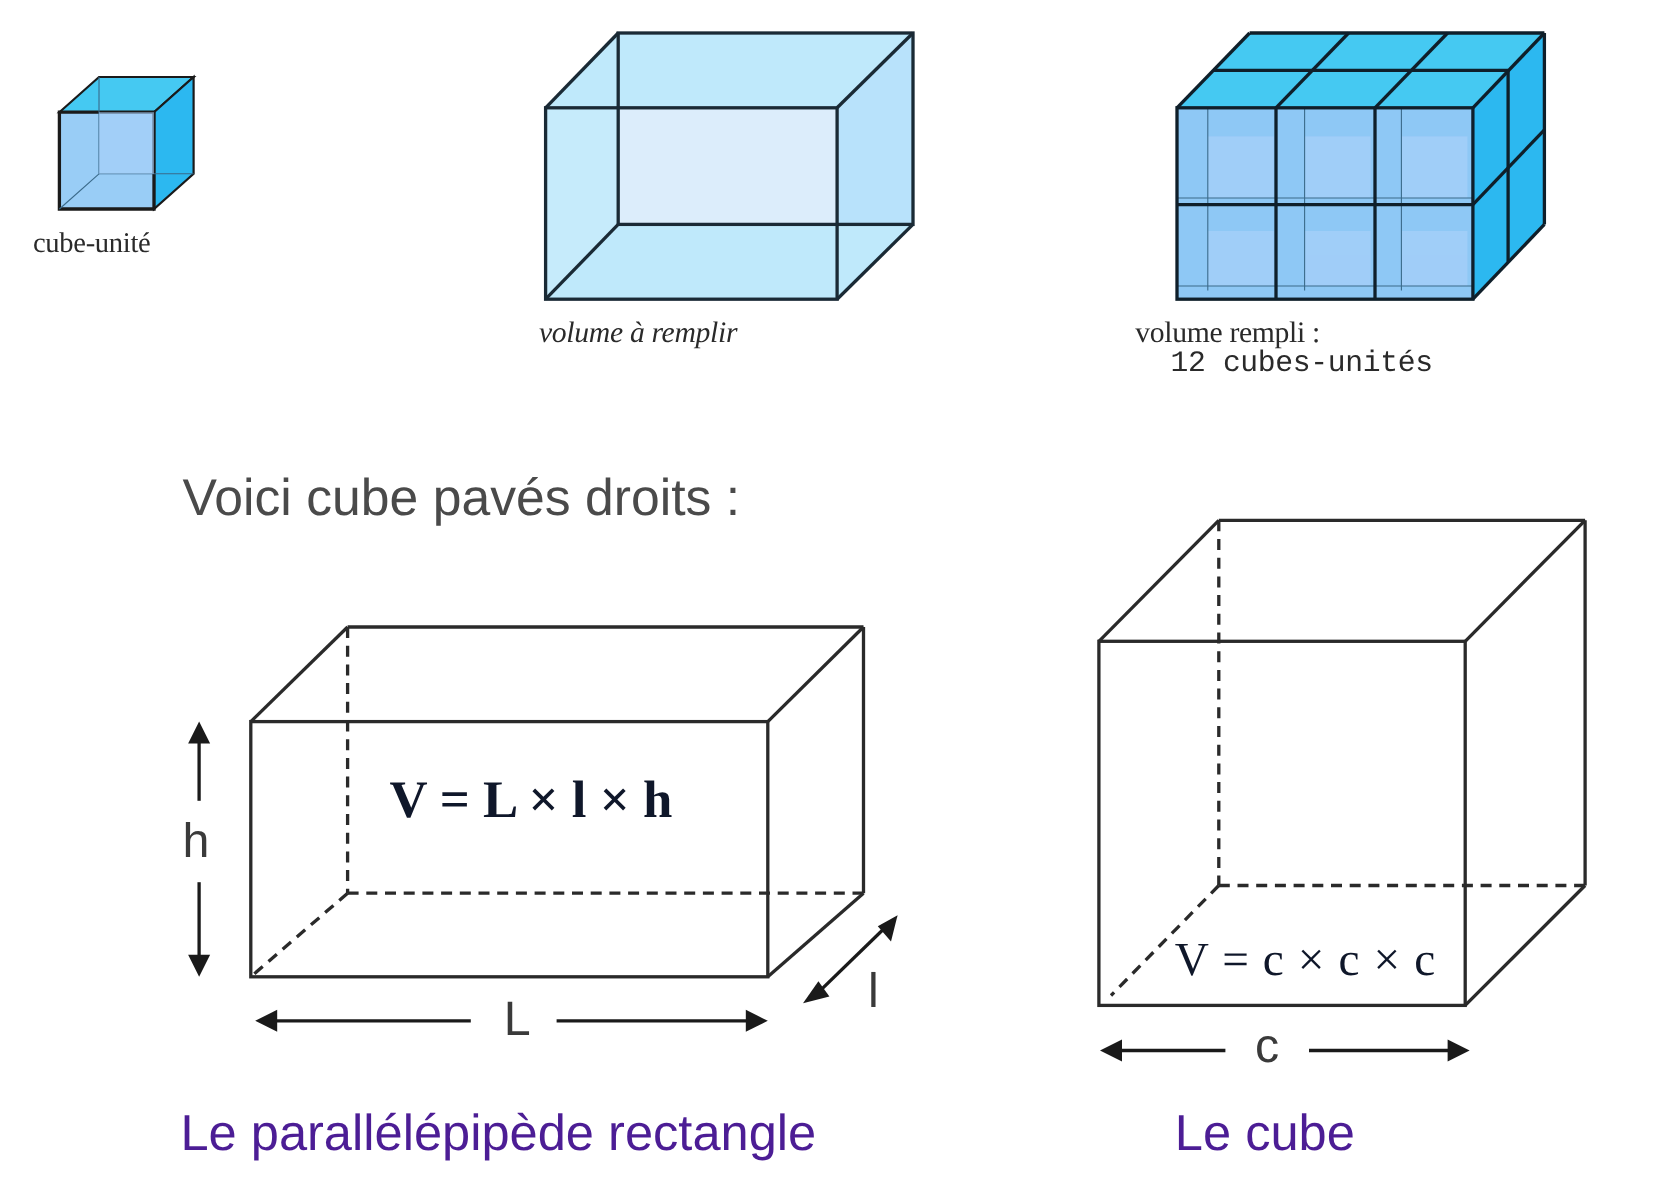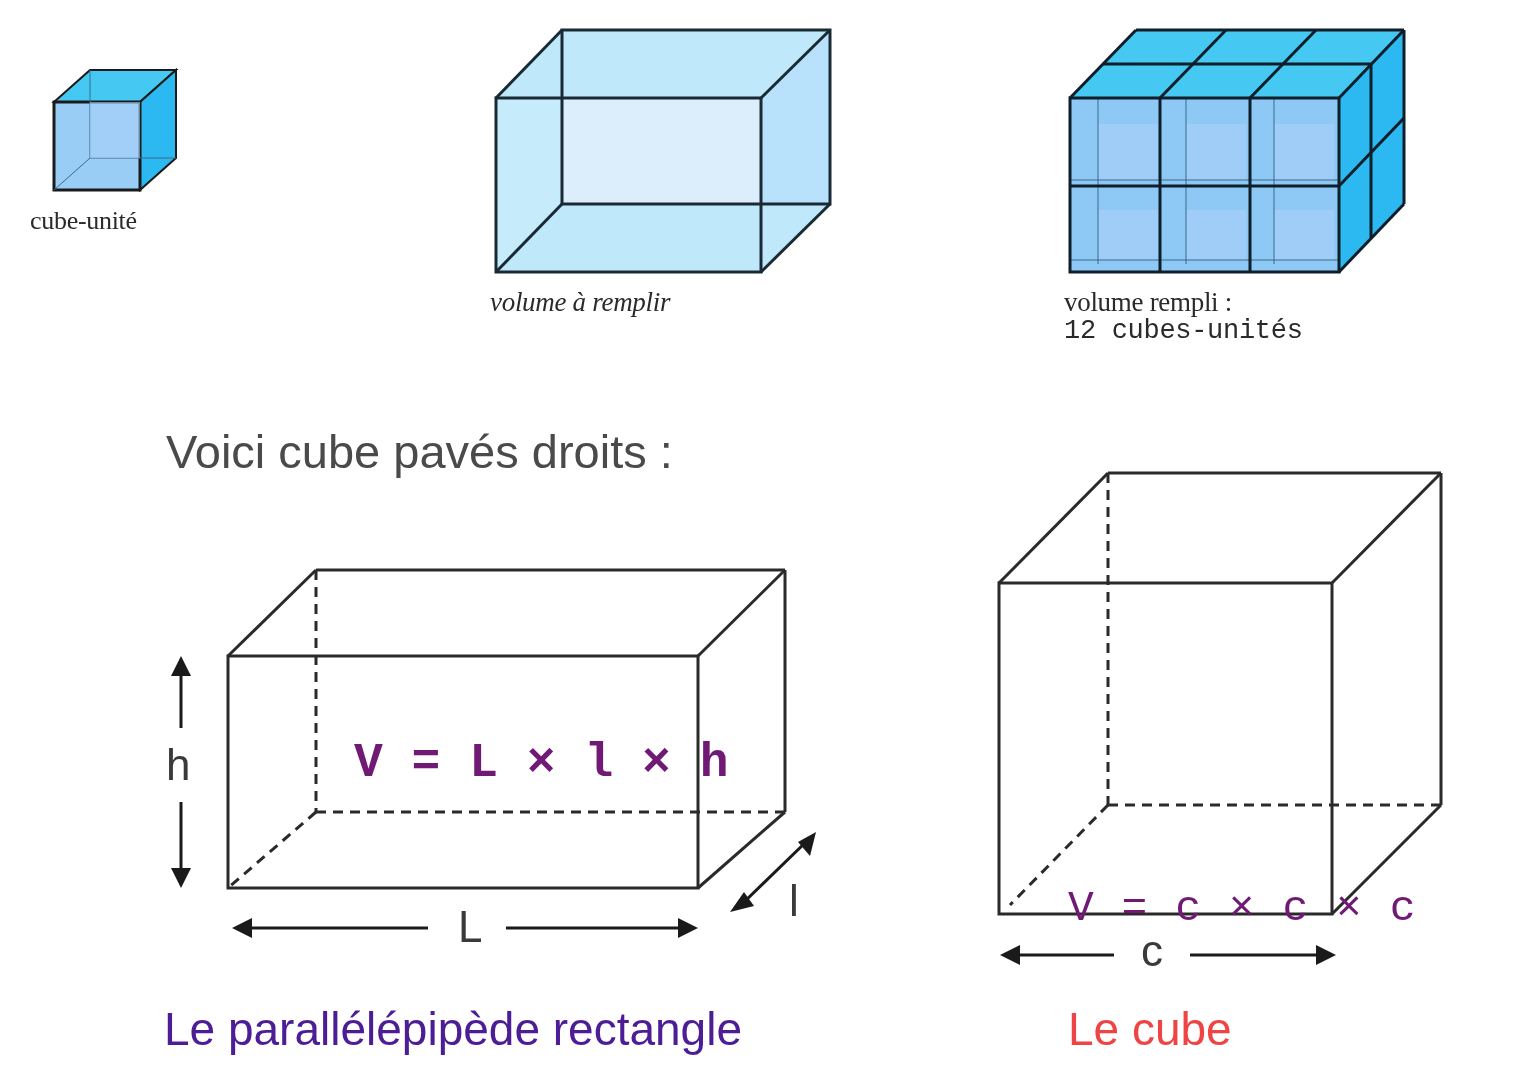--- a/index.html
+++ b/index.html
@@ -1,20 +1,20 @@
 <!DOCTYPE html>
 <html><head>
 <meta charset="utf-8">
 <style>
   html,body{margin:0;padding:0;background:#ffffff;}
   body{width:1518px;height:1078px;position:relative;overflow:hidden;font-family:"Liberation Sans",sans-serif;}
   .abs{position:absolute;}
   .serif-cap{font-family:"Liberation Serif","DejaVu Serif",serif;color:#2a2a2a;font-size:27px;text-align:left;white-space:nowrap;letter-spacing:-0.3px;}
   .sans-cap{font-family:"Liberation Sans",sans-serif;color:#4a4a4a;white-space:nowrap;}
-  .formula{font-family:Liberation Mono, monospace;color:#701a75;white-space:nowrap;margin-top:36px;}
+  .formula{font-family:Liberation Serif, serif;color:#0f172a;white-space:nowrap;}
   svg{position:absolute;left:0;top:0;}
 </style>
 </head>
 <body>
 
 <div class="abs" style="left:40px;top:60px;width:150px;height:140px;">
   <svg width="150" height="140" viewBox="0 0 150 140">
 
     <polygon points="14,42 50,10 136,10 100,42" fill="#45c9f2" stroke="#1a1a1a" stroke-width="2"></polygon>
     <polygon points="100,42 136,10 136,98 100,130" fill="#2cb8f0" stroke="#1a1a1a" stroke-width="2"></polygon>
@@ -84,21 +84,21 @@
       <line x1="72" y1="6" x2="340" y2="6"></line>
       <line x1="39" y1="40" x2="307" y2="40"></line>
 
       <line x1="340" y1="6" x2="340" y2="180"></line>
       <line x1="307" y1="40" x2="307" y2="214"></line>
       <line x1="275" y1="162" x2="340" y2="94"></line>
       <line x1="275" y1="248" x2="340" y2="180"></line>
     </g>
   </svg>
 </div>
-<div class="abs serif-cap" style="left:1064px;top:287px;width:342px;">volume rempli :</div>
+<div class="abs serif-cap" style="left:1032px;top:287px;width:342px;">volume rempli :</div>
 <div class="abs serif-cap" style="left:1064px;top:316px;width:342px;font-family:Liberation Mono, monospace;">12 cubes-unités</div>
 
 <div class="abs sans-cap" style="left:166px;top:424px;font-size:47px;color:#4a4a4a;">Voici cube pavés droits :</div>
 
 <div class="abs" style="left:0;top:0;width:1518px;height:1078px;pointer-events:none;">
   <svg width="1518" height="1078" viewBox="0 0 1518 1078">
     <g stroke="#2a2a2a" stroke-width="3" fill="none">
 
       <rect x="228" y="656" width="470" height="232"></rect>
 
@@ -156,13 +156,13 @@
       <line x1="1010" y1="955" x2="1114" y2="955"></line>
       <line x1="1190" y1="955" x2="1326" y2="955"></line>
       <polygon points="1020,945 1000,955 1020,965" stroke="none"></polygon>
       <polygon points="1316,945 1336,955 1316,965" stroke="none"></polygon>
     </g>
   </svg>
 </div>
 <div class="abs" style="left:1068px;top:848px;width:250px;height:46px;background:#ffffff;"></div>
 <div class="abs formula" style="left:1068px;top:848px;font-size:43px;letter-spacing:1px;">V = c × c × c</div>
 <div class="abs sans-cap" style="left:1141px;top:926px;font-size:44px;color:#3a3a3a;">c</div>
-<div class="abs sans-cap" style="left:1068px;top:1002px;font-size:46px;color:#ef4444;text-align:center;">Le cube</div>
+<div class="abs sans-cap" style="left:1068px;top:1002px;font-size:46px;color:#4c1d95;text-align:center;">Le cube</div>
 
 </body></html>

